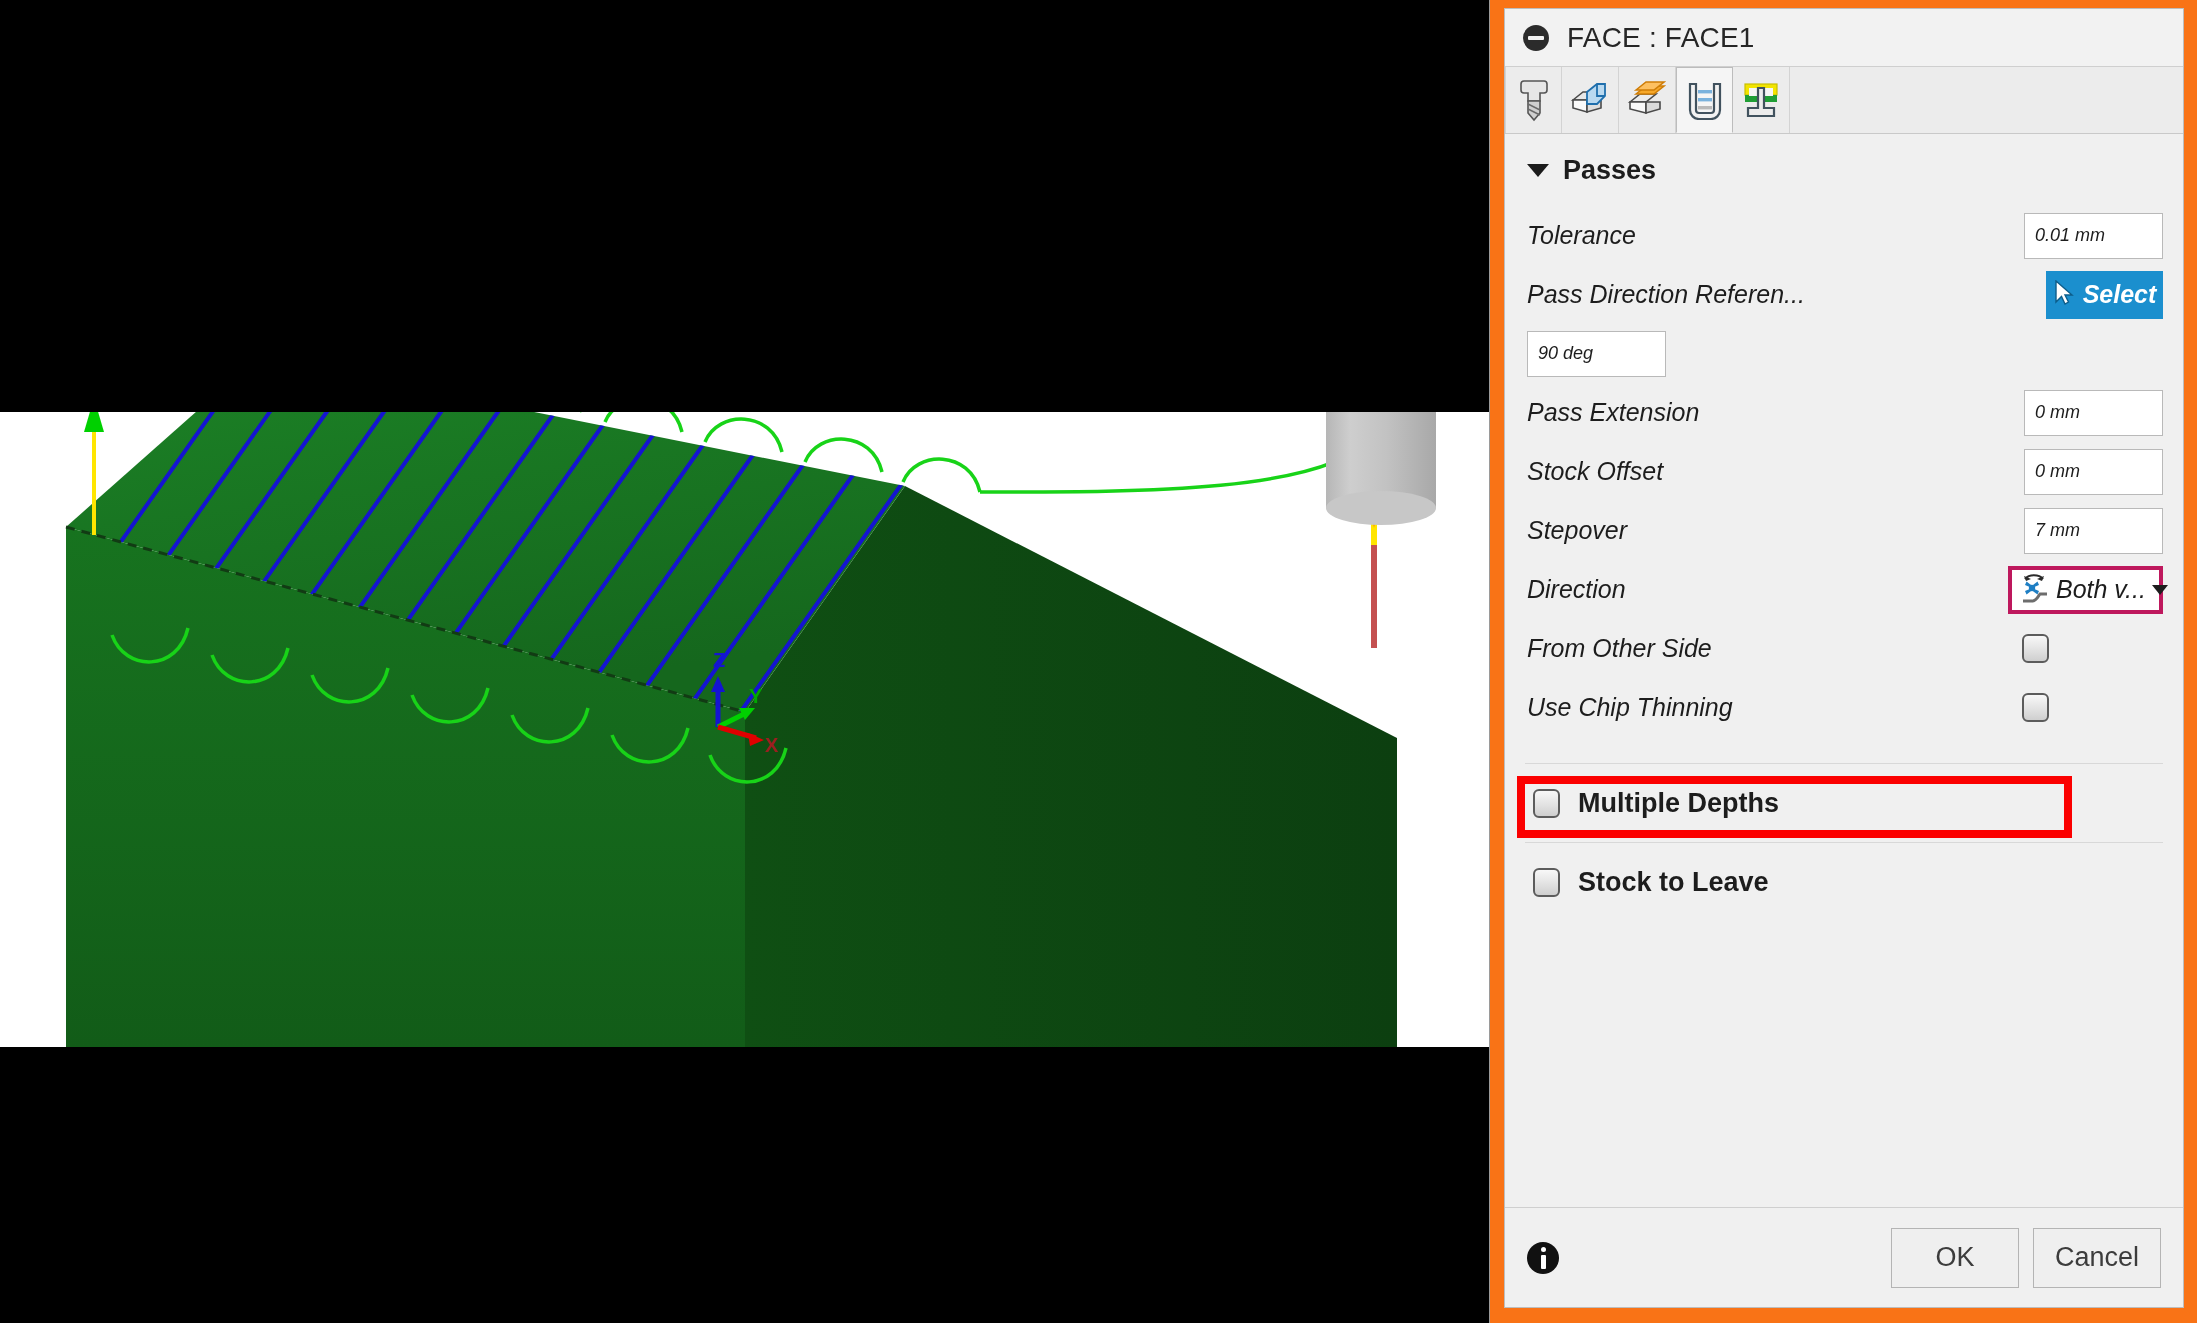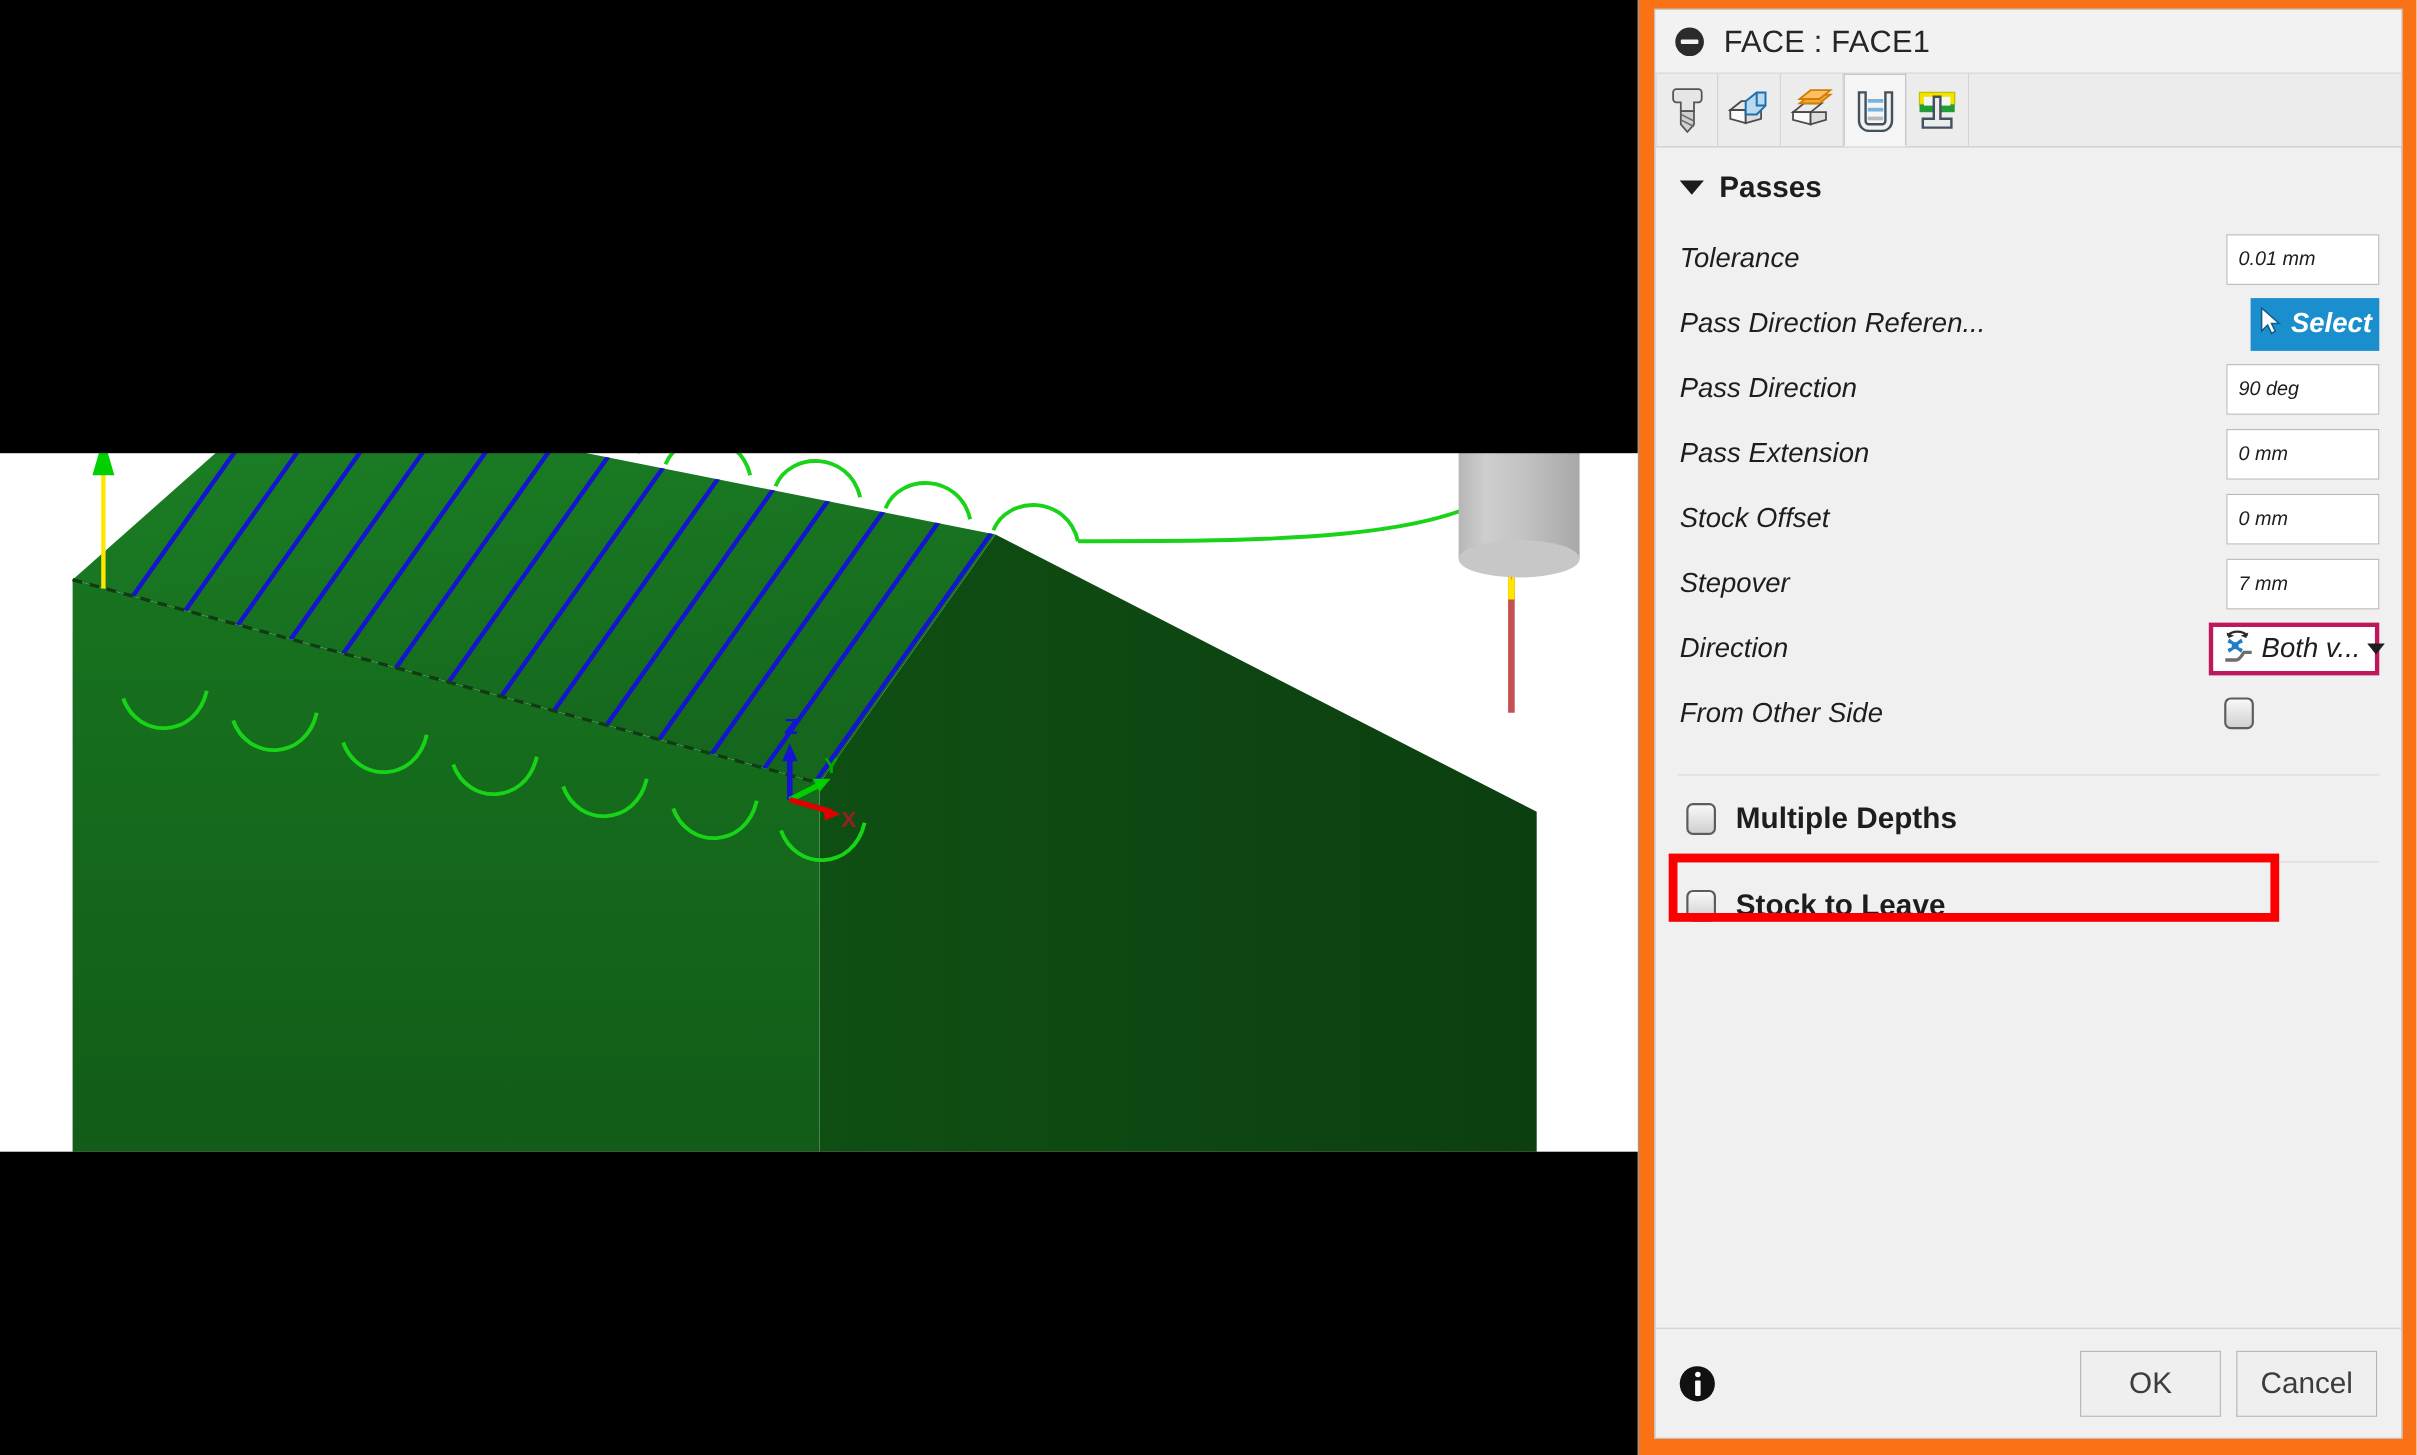--- a/index.html
+++ b/index.html
@@ -279,21 +279,20 @@
           <span>
             <svg width="22" height="26" viewBox="0 0 22 26">
               <path d="M3 1 L3 22 L8.5 16.5 L12 24 L15.5 22 L12 15 L19 15z" fill="#ffffff" stroke="#0d5d8a" stroke-width="1.4"></path>
             </svg>
           </span>
           <span class="txt">Select</span>
         </div>
       </div>
 
       <div class="row">
-        <div class="lbl">Pass Direction</div>
         <div class="field">90 deg</div>
       </div>
 
       <div class="row">
         <div class="lbl">Pass Extension</div>
         <div class="field">0 mm</div>
       </div>
 
       <div class="row">
         <div class="lbl">Stock Offset</div>
@@ -328,20 +327,26 @@
         </div>
       </div>
 
       <div class="row" id="row-other-side">
         <div class="lbl">From Other Side</div>
         <div class="cbwrap">
           <span class="cb"></span>
         </div>
       </div>
 
+      <div class="row">
+        <div class="lbl">Use Chip Thinning</div>
+        <div class="cbwrap">
+          <span class="cb"></span>
+        </div>
+      </div>
 
       <div style="height:26px"></div>
       <div class="sep"></div>
 
       <div class="grouprow">
         <span class="cb"></span>
         <span class="glbl">Multiple Depths</span>
       </div>
 
       <div class="sep"></div>

